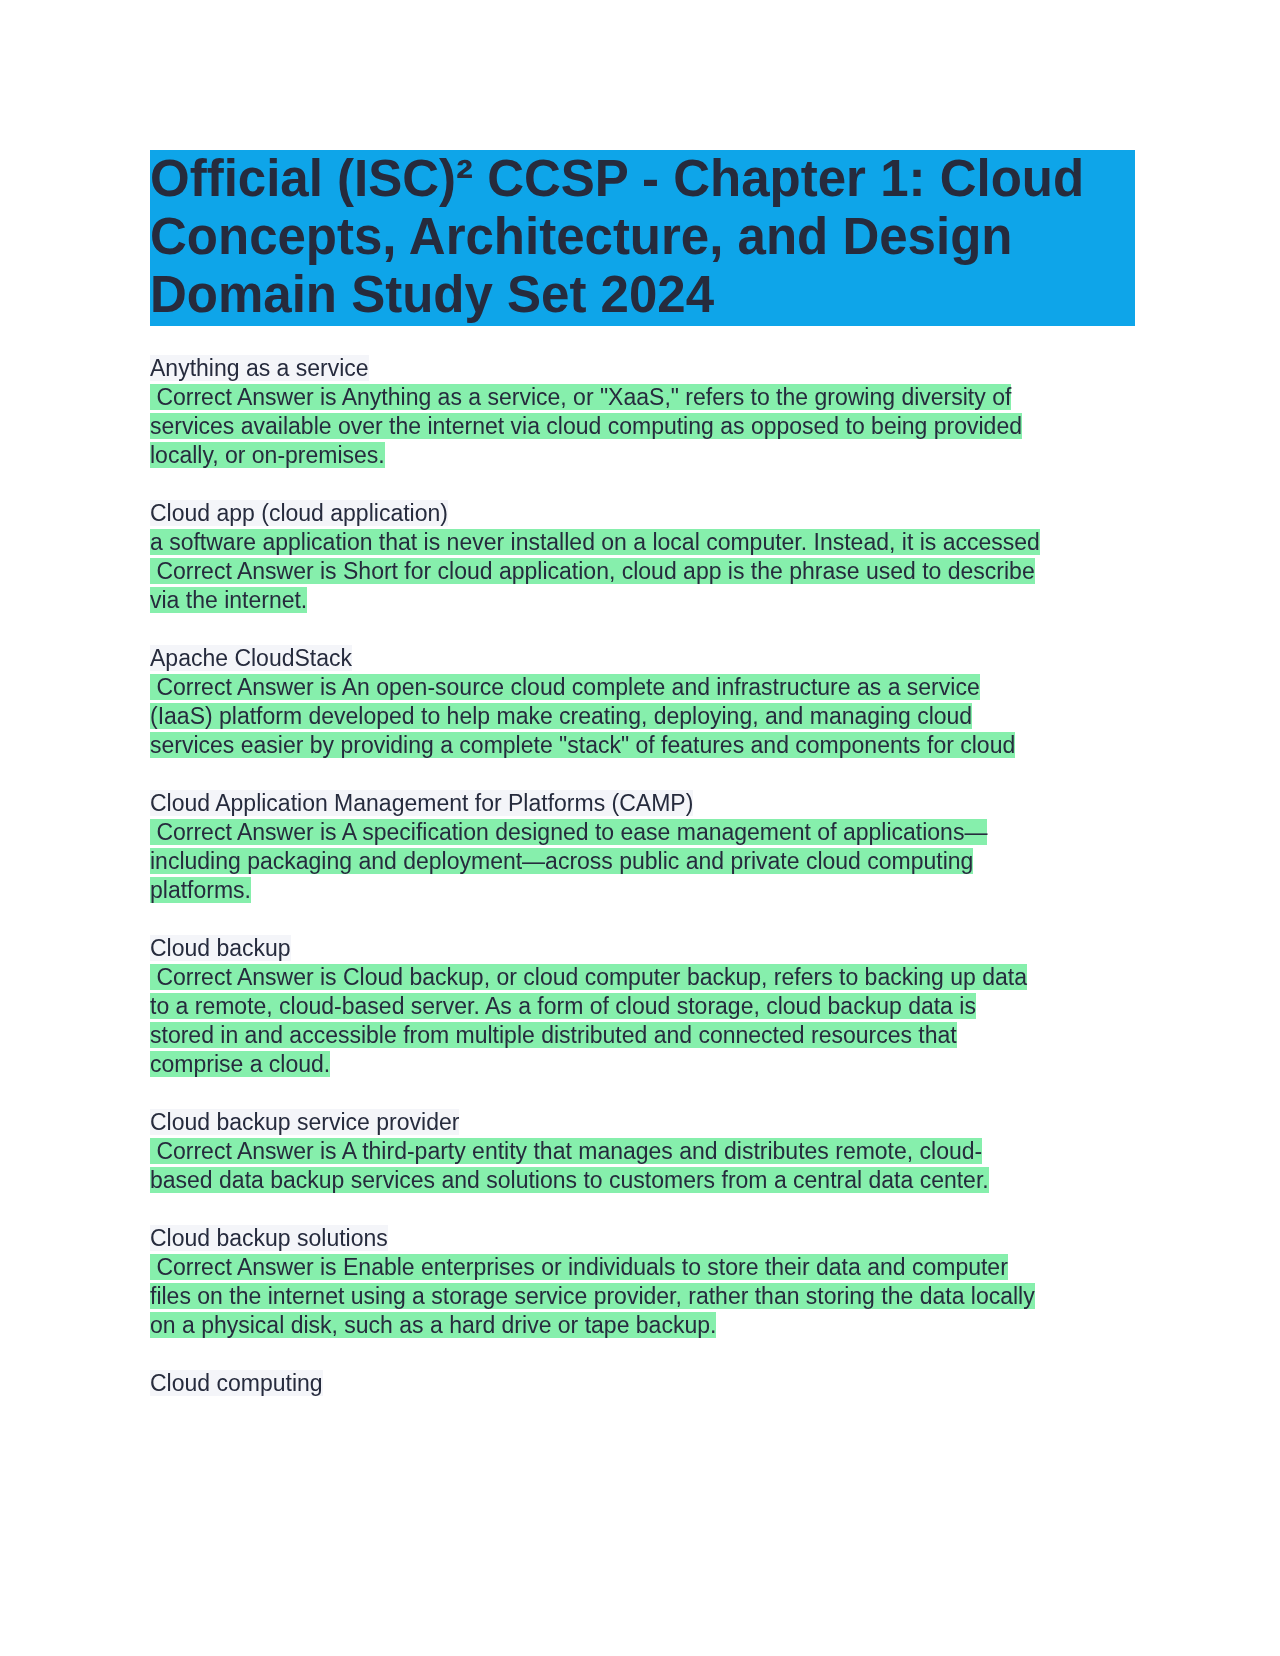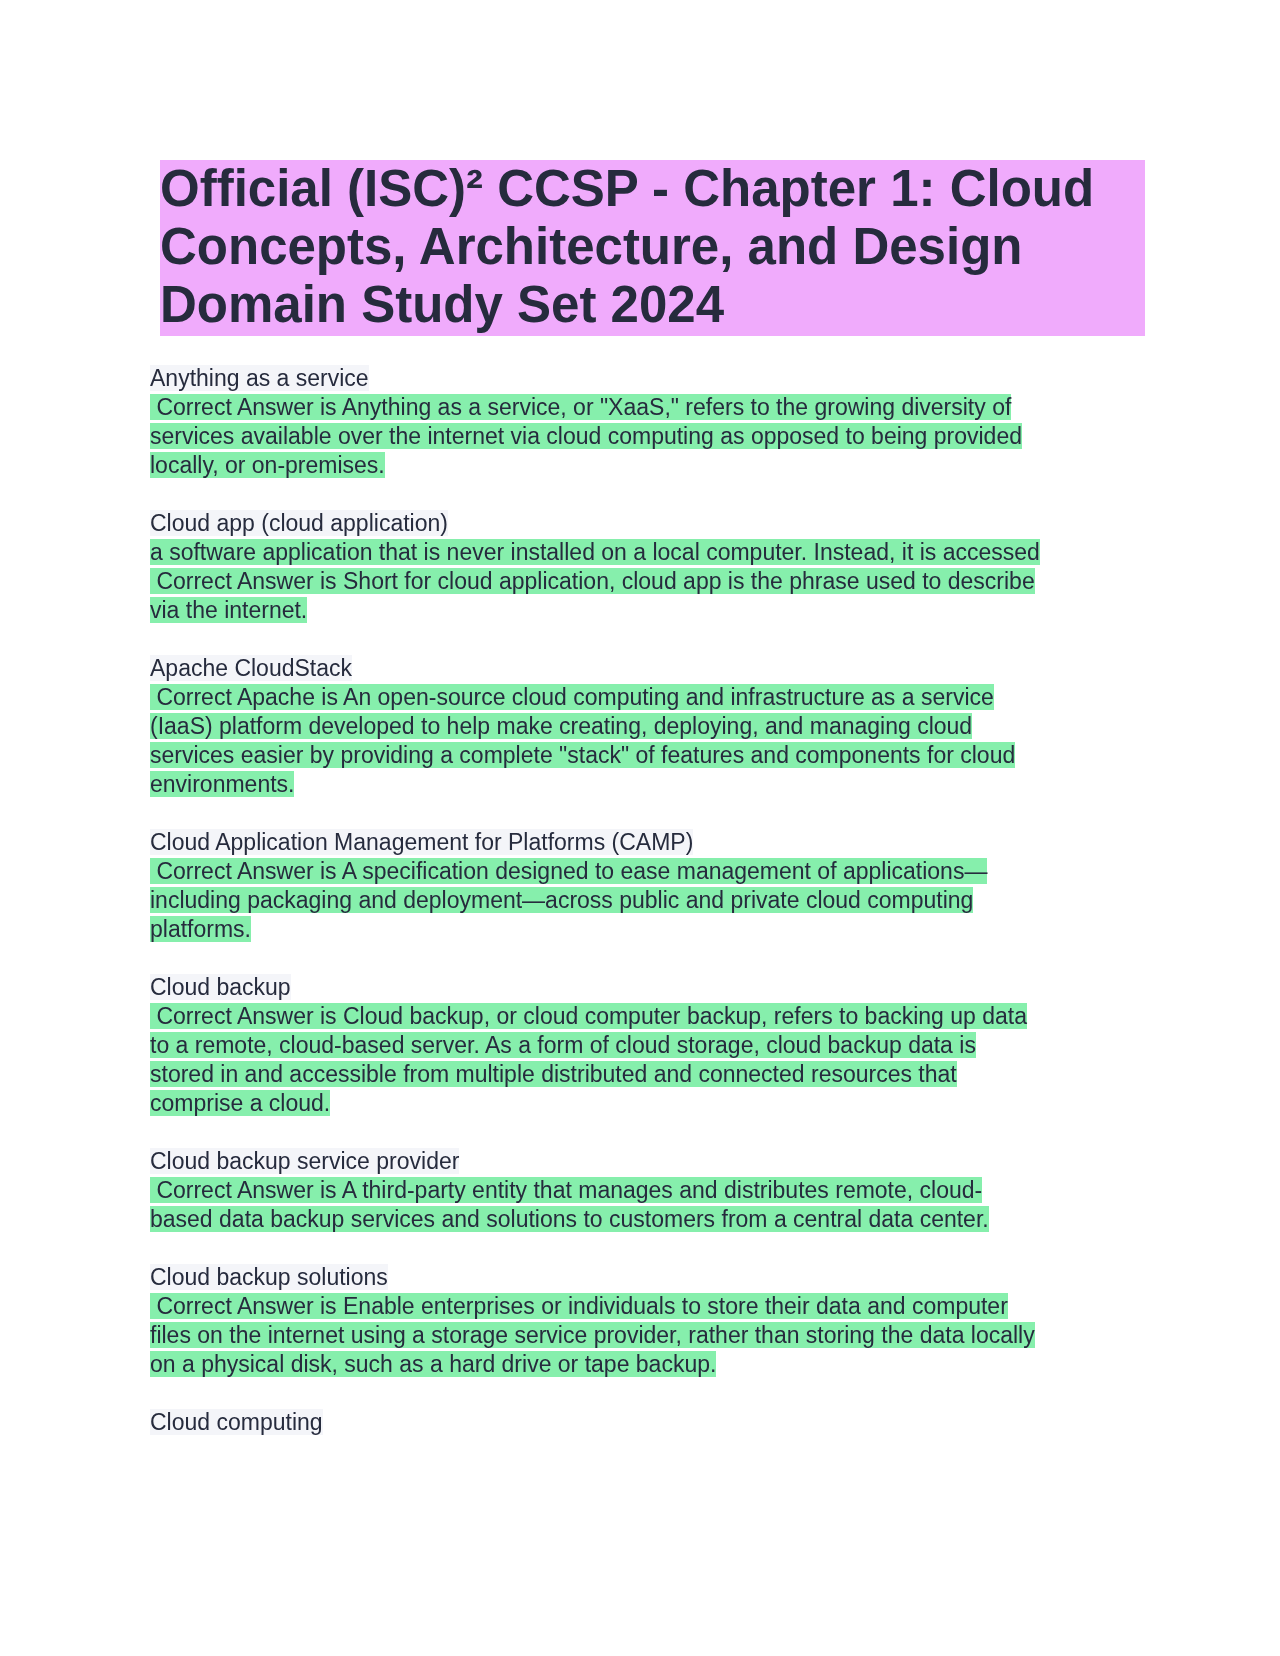--- a/index.html
+++ b/index.html
@@ -1,18 +1,18 @@
 <!DOCTYPE html>
 <html><head>
 <meta charset="utf-8">
 <style>
   html, body { margin: 0; padding: 0; background: #ffffff; }
   body { width: 1280px; height: 1656px; position: relative; overflow: hidden; }
   .page { position: absolute; left: 150px; top: 150px; width: 985px; color: #262b3d; }
-  .title { margin: 10px; font-family: "Liberation Sans", sans-serif; font-weight: bold; font-size: 51px; line-height: 58px; background: #f0abfc; padding: 0 0 2px 0; width: 985px; }
+  .title { margin: 0; font-family: "Liberation Sans", sans-serif; font-weight: bold; font-size: 51px; line-height: 58px; background: #0ea5e9; padding: 0 0 2px 0; width: 985px; }
   .entries { margin-top: 28px; }
   .entry { margin-bottom: 29px; font-family: "Liberation Sans", sans-serif; font-size: 23px; line-height: 29px; }
   .term { display: inline; background: #f4f5f9; }
   .line { display: block; }
   .line span { background: #86efac; }
 </style>
 </head>
 <body>
 
 <div class="page">
@@ -33,24 +33,23 @@
 
     <div class="entry">
       <div><span class="term">Cloud app (cloud application)</span></div>
       <div class="line"><span>a software application that is never installed on a local computer. Instead, it is accessed</span></div>
       <div class="line"><span style="white-space:pre"> Correct Answer is Short for cloud application, cloud app is the phrase used to describe</span></div>
       <div class="line"><span>via the internet.</span></div>
     </div>
 
     <div class="entry">
       <div><span class="term">Apache CloudStack</span></div>
-      <div class="line"><span style="white-space:pre"> Correct Apache is An open-source cloud computing and infrastructure as a service</span></div>
+      <div class="line"><span style="white-space:pre"> Correct Answer is An open-source cloud complete and infrastructure as a service</span></div>
       <div class="line"><span>(IaaS) platform developed to help make creating, deploying, and managing cloud</span></div>
       <div class="line"><span>services easier by providing a complete "stack" of features and components for cloud</span></div>
-      <div class="line"><span>environments.</span></div>
     </div>
 
     <div class="entry">
       <div><span class="term">Cloud Application Management for Platforms (CAMP)</span></div>
       <div class="line"><span style="white-space:pre"> Correct Answer is A specification designed to ease management of applications—</span></div>
       <div class="line"><span>including packaging and deployment—across public and private cloud computing</span></div>
       <div class="line"><span>platforms.</span></div>
     </div>
 
     <div class="entry">

